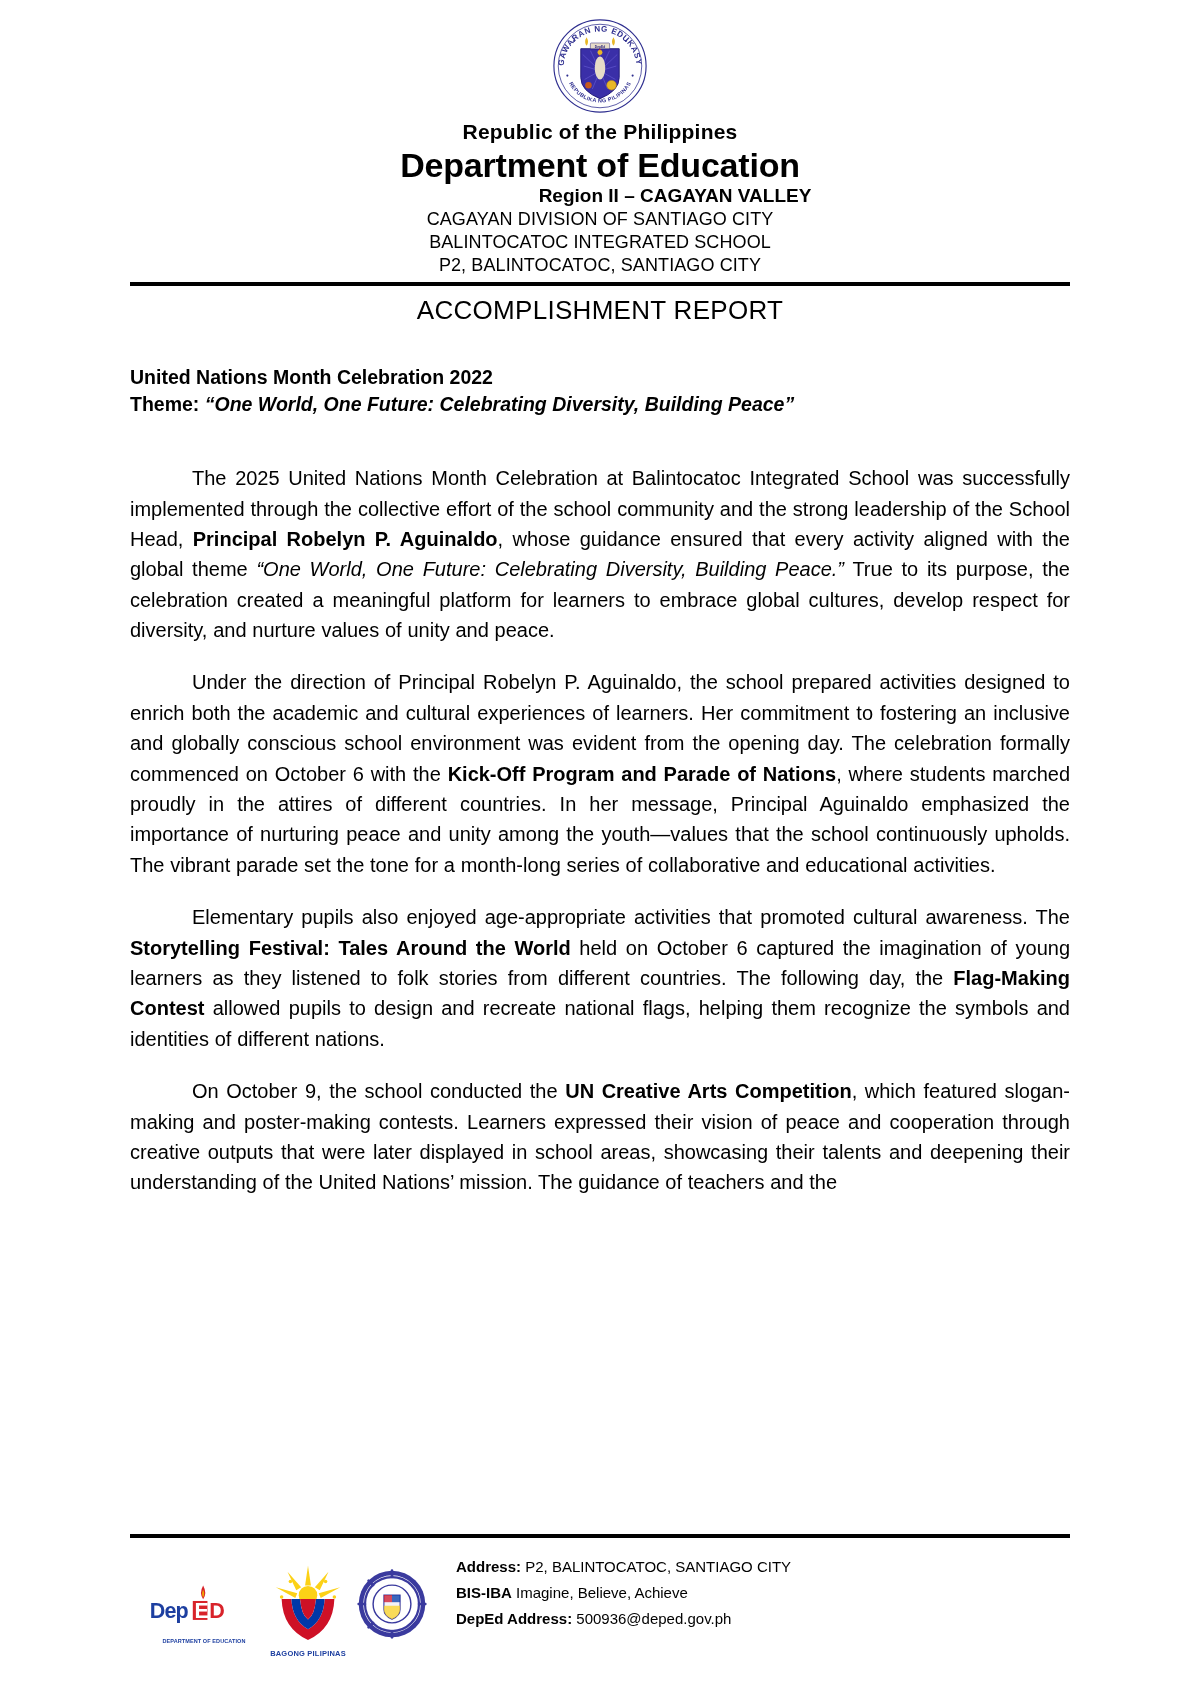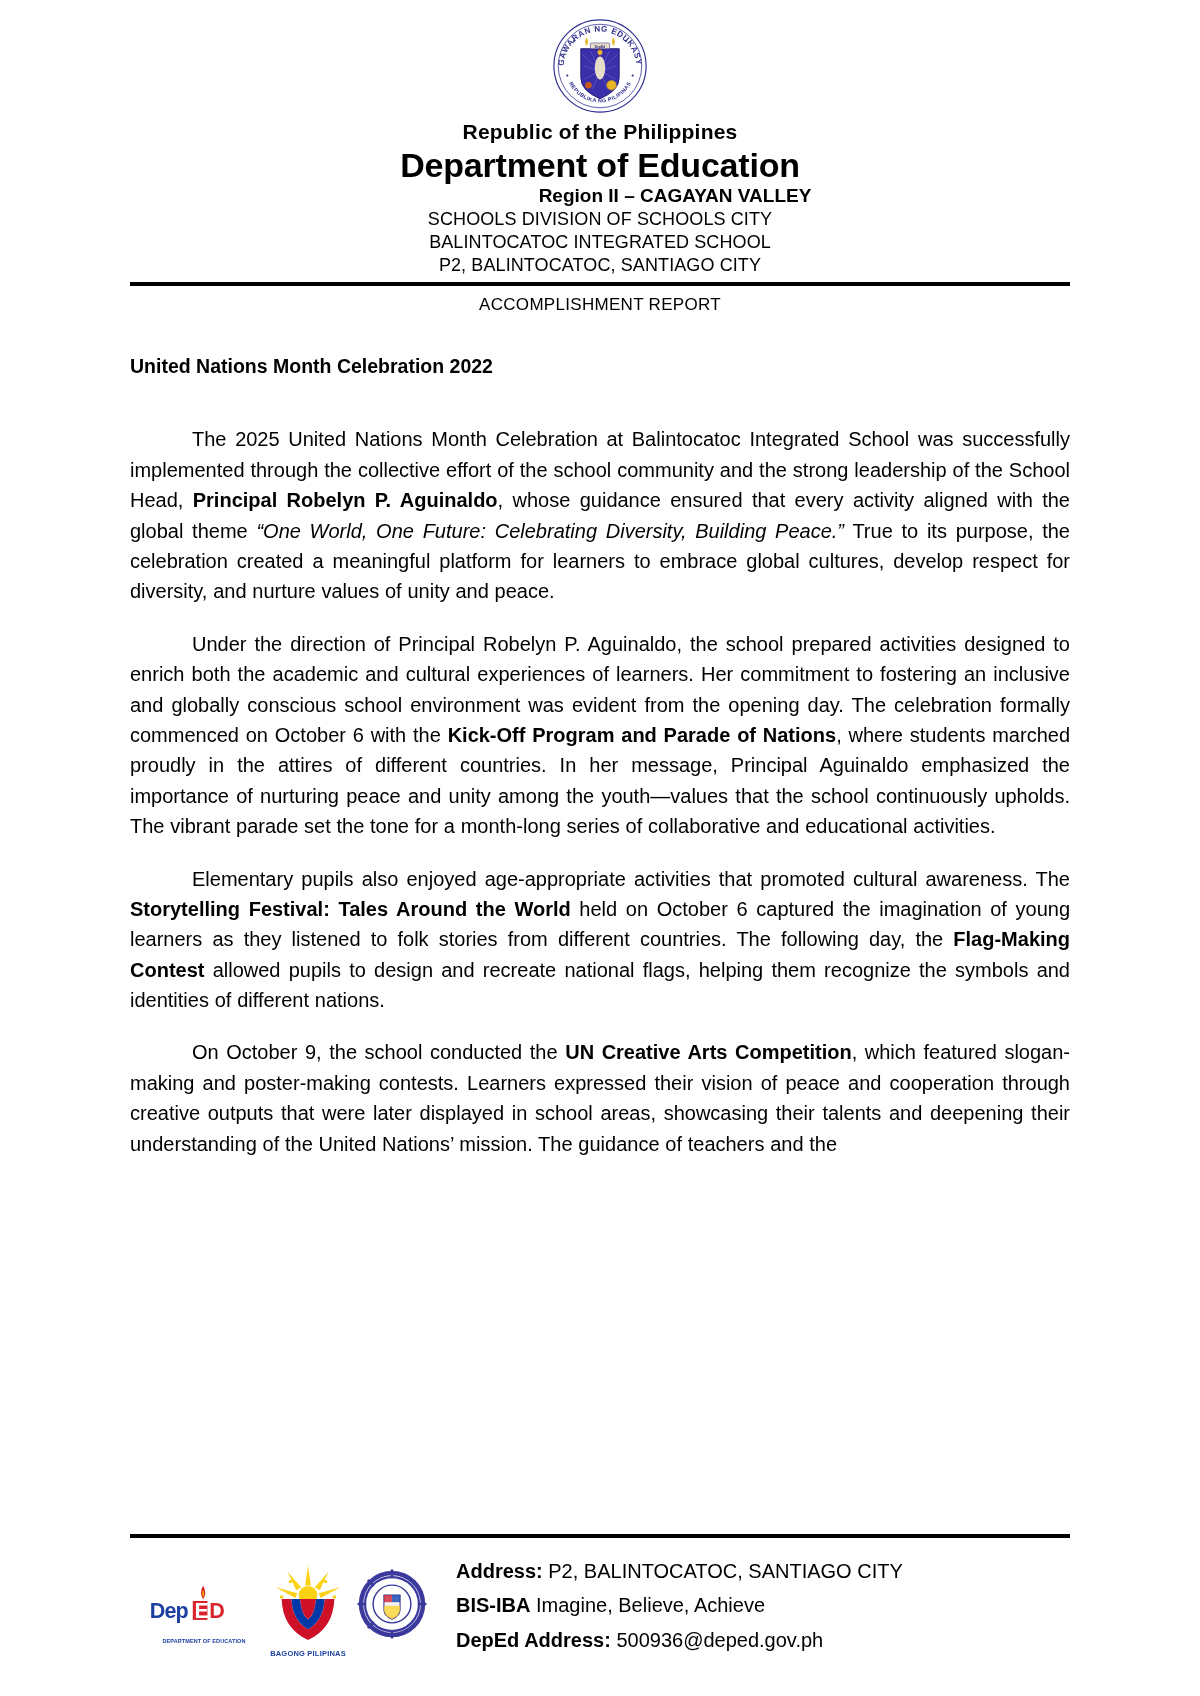--- a/index.html
+++ b/index.html
@@ -74,21 +74,21 @@
   .hr-top {
     width: 940px;
     margin: 5px auto 0 auto;
     border: 0;
     border-top: 4px solid #000;
     height: 0;
   }
 
   .doc-title {
     text-align: center;
-    font-size: 17px;
+    font-size: 26px;
     font-weight: normal;
     letter-spacing: 0.3px;
     margin-top: 9px;
   }
 
   
   .content {
     width: 940px;
     margin: 0 auto;
     padding-top: 38px;
@@ -163,21 +163,21 @@
     width: 96px;
     text-align: center;
   }
   .logo-school {
     width: 76px;
     padding-top: 4px;
   }
   .footer-info {
     padding-left: 24px;
     padding-top: 2px;
-    font-size: 20px;
+    font-size: 15px;
     line-height: 1.72;
   }
   .footer-info div { white-space: nowrap; }
   .fi-label { font-weight: bold; }
 
   .bagong-caption {
     font-size: 7.5px;
     font-weight: bold;
     color: #1d3fa0;
     letter-spacing: 0.2px;
@@ -245,33 +245,36 @@
 
           <path d="M36,20 Q33,25 36,29 Q39,25 36,20 Z" fill="#e8b727"></path>
           <path d="M64,20 Q61,25 64,29 Q67,25 64,20 Z" fill="#e8b727"></path>
         </svg>
       </div>
     </div>
 
     <div class="lh-line1">Republic of the Philippines</div>
     <div class="lh-line2">Department of Education</div>
     <div class="lh-line3">Region II – CAGAYAN VALLEY</div>
-    <div class="lh-addr">SCHOOLS DIVISION OF SCHOOLS CITY</div>
+    <div class="lh-addr">CAGAYAN DIVISION OF SANTIAGO CITY</div>
     <div class="lh-addr">BALINTOCATOC INTEGRATED SCHOOL</div>
     <div class="lh-addr">P2, BALINTOCATOC, SANTIAGO CITY</div>
 
     <div class="hr-top"></div>
 
     <div class="doc-title">ACCOMPLISHMENT REPORT</div>
   </div>
 
   <div class="content">
 
     <div class="subject-block">
       <div class="subject-title">United Nations Month Celebration 2022</div>
+      <div>
+        <span class="subject-theme-label">Theme:</span><span>&nbsp;</span><span class="subject-theme-text">“One World, One Future: Celebrating Diversity, Building Peace”</span>
+      </div>
     </div>
 
     <div class="body-text">
 
       <p class="para"><span>The 2025 United Nations Month Celebration at Balintocatoc Integrated School was successfully implemented through the collective effort of the school community and the strong leadership of the School Head, </span><span class="b">Principal Robelyn P. Aguinaldo</span><span>, whose guidance ensured that every activity aligned with the global theme </span><span class="i">“One World, One Future: Celebrating Diversity, Building Peace.”</span><span> True to its purpose, the celebration created a meaningful platform for learners to embrace global cultures, develop respect for diversity, and nurture values of unity and peace.</span></p>
 
       <p class="para"><span>Under the direction of Principal Robelyn P. Aguinaldo, the school prepared activities designed to enrich both the academic and cultural experiences of learners. Her commitment to fostering an inclusive and globally conscious school environment was evident from the opening day. The celebration formally commenced on October 6 with the </span><span class="b">Kick-Off Program and Parade of Nations</span><span>, where students marched proudly in the attires of different countries. In her message, Principal Aguinaldo emphasized the importance of nurturing peace and unity among the youth—values that the school continuously upholds. The vibrant parade set the tone for a month-long series of collaborative and educational activities.</span></p>
 
       <p class="para"><span>Elementary pupils also enjoyed age-appropriate activities that promoted cultural awareness. The </span><span class="b">Storytelling Festival: Tales Around the World</span><span> held on October 6 captured the imagination of young learners as they listened to folk stories from different countries. The following day, the </span><span class="b">Flag-Making Contest</span><span> allowed pupils to design and recreate national flags, helping them recognize the symbols and identities of different nations.</span></p>
 

